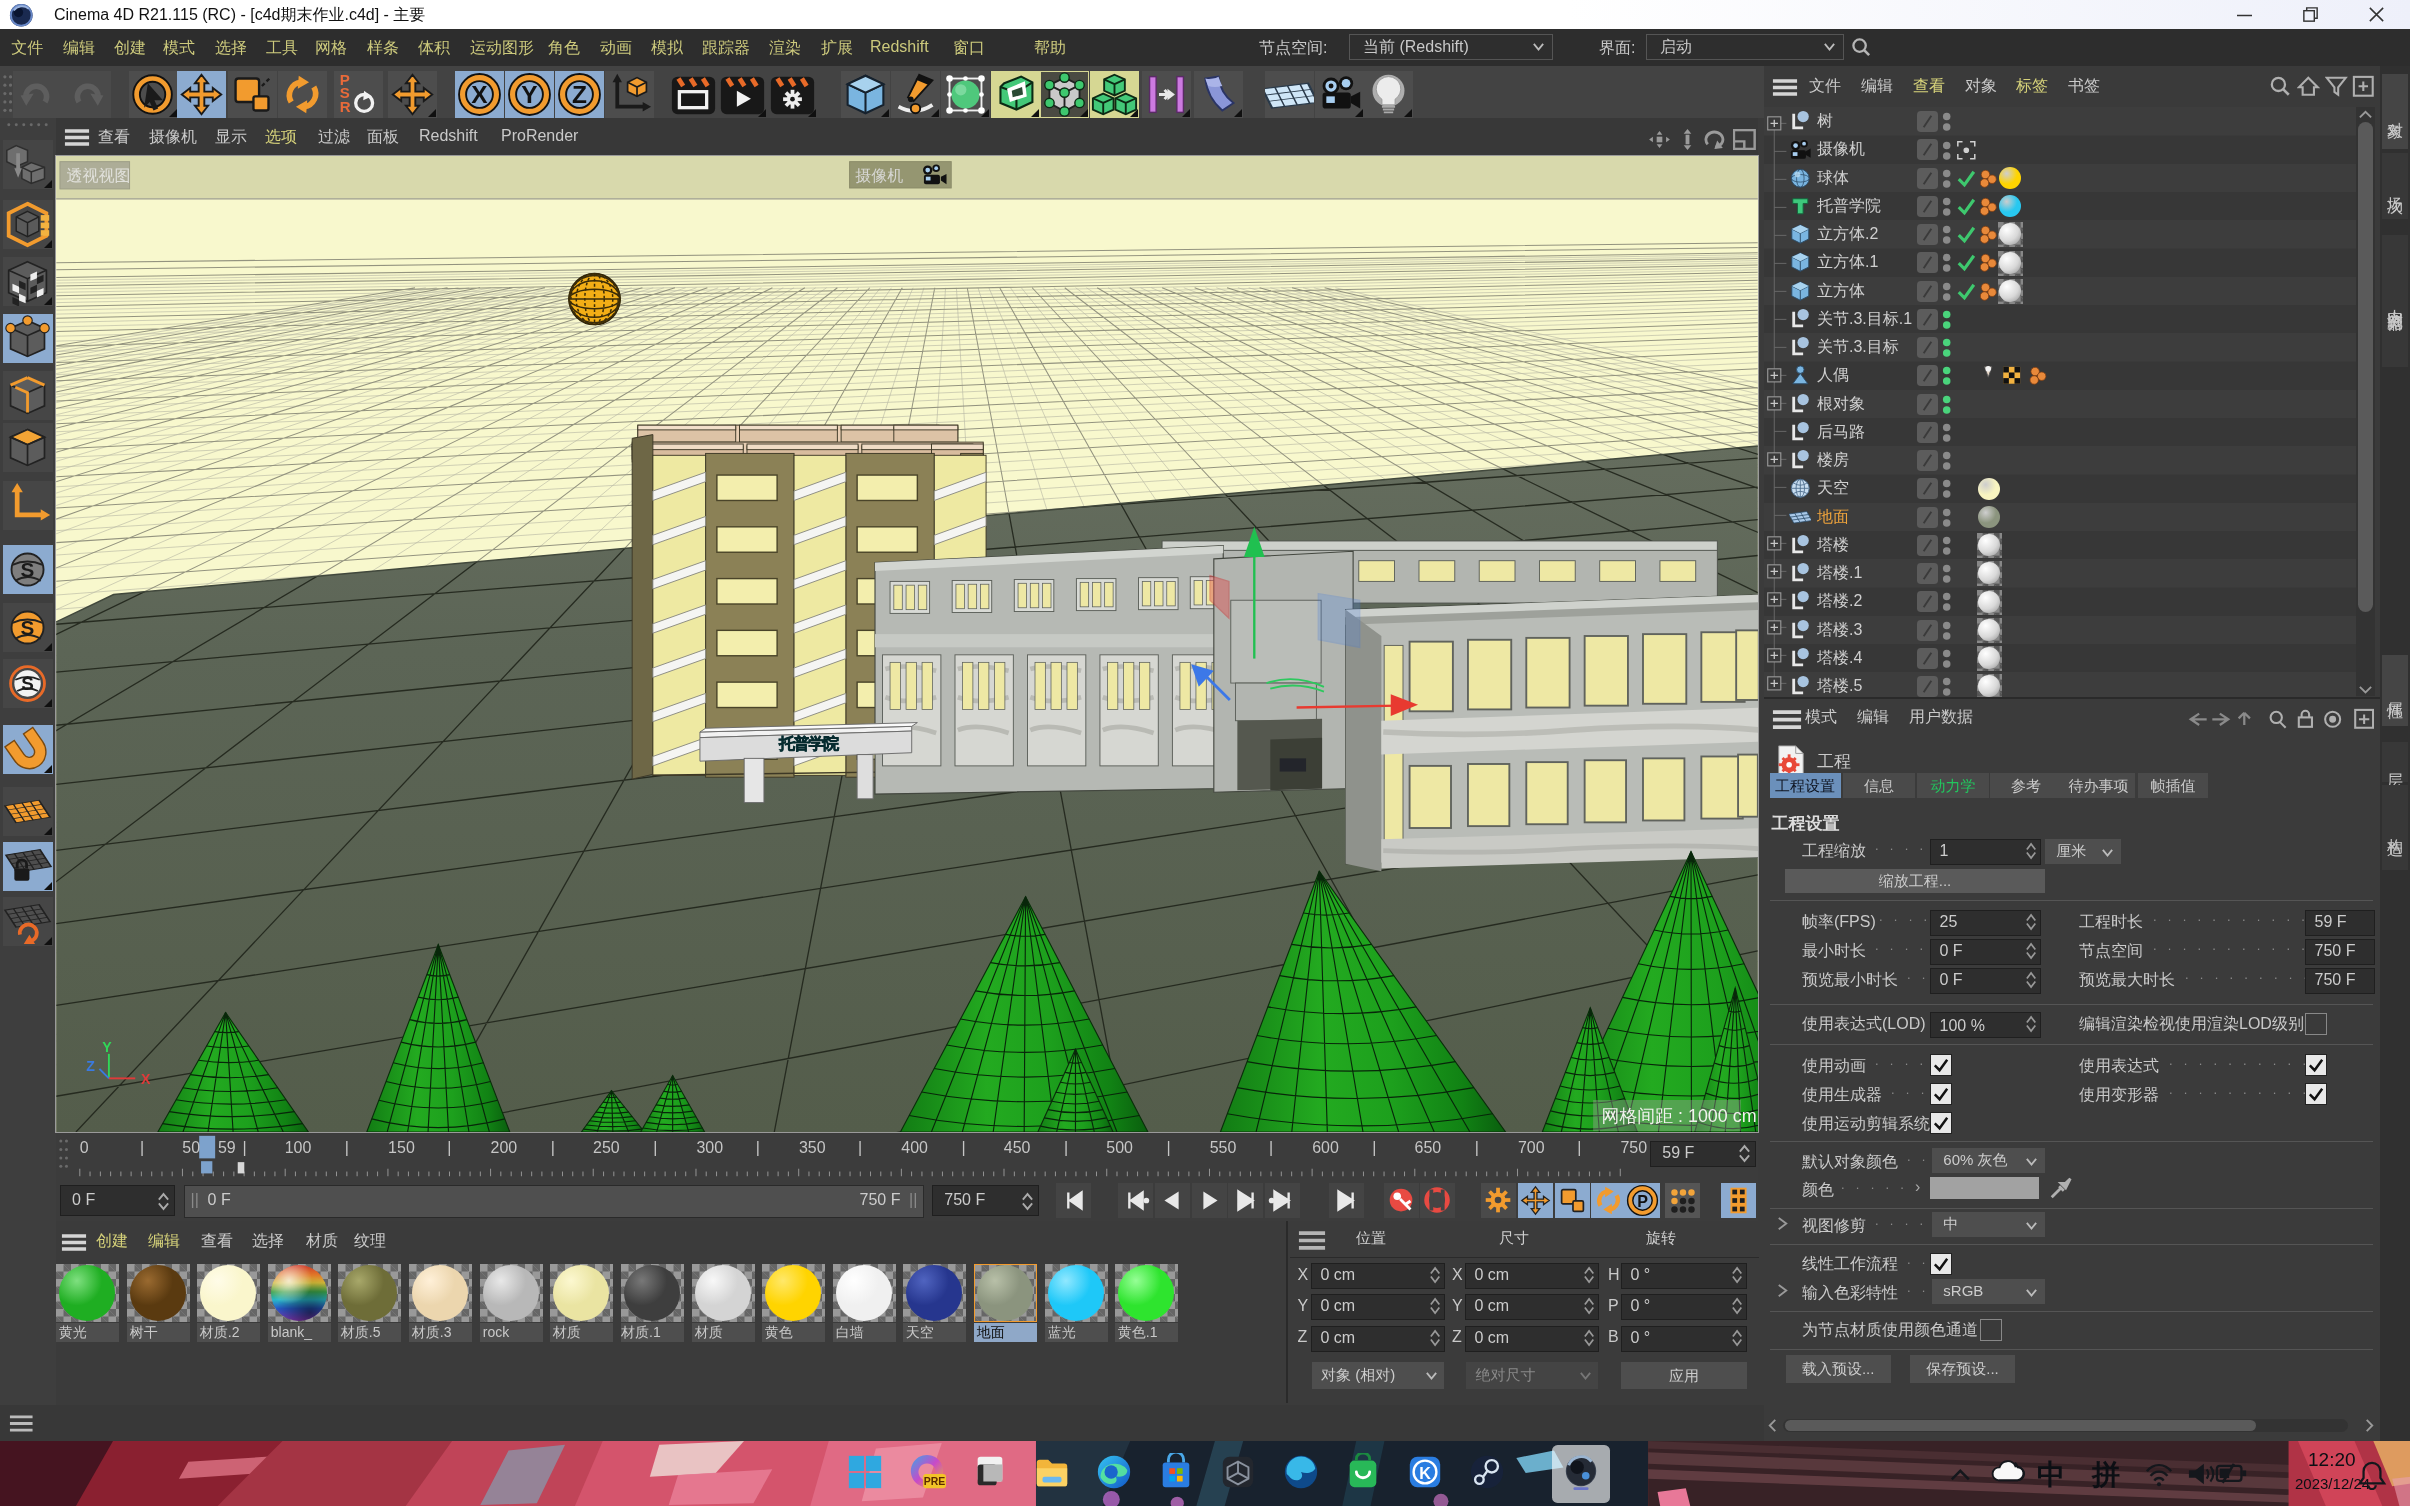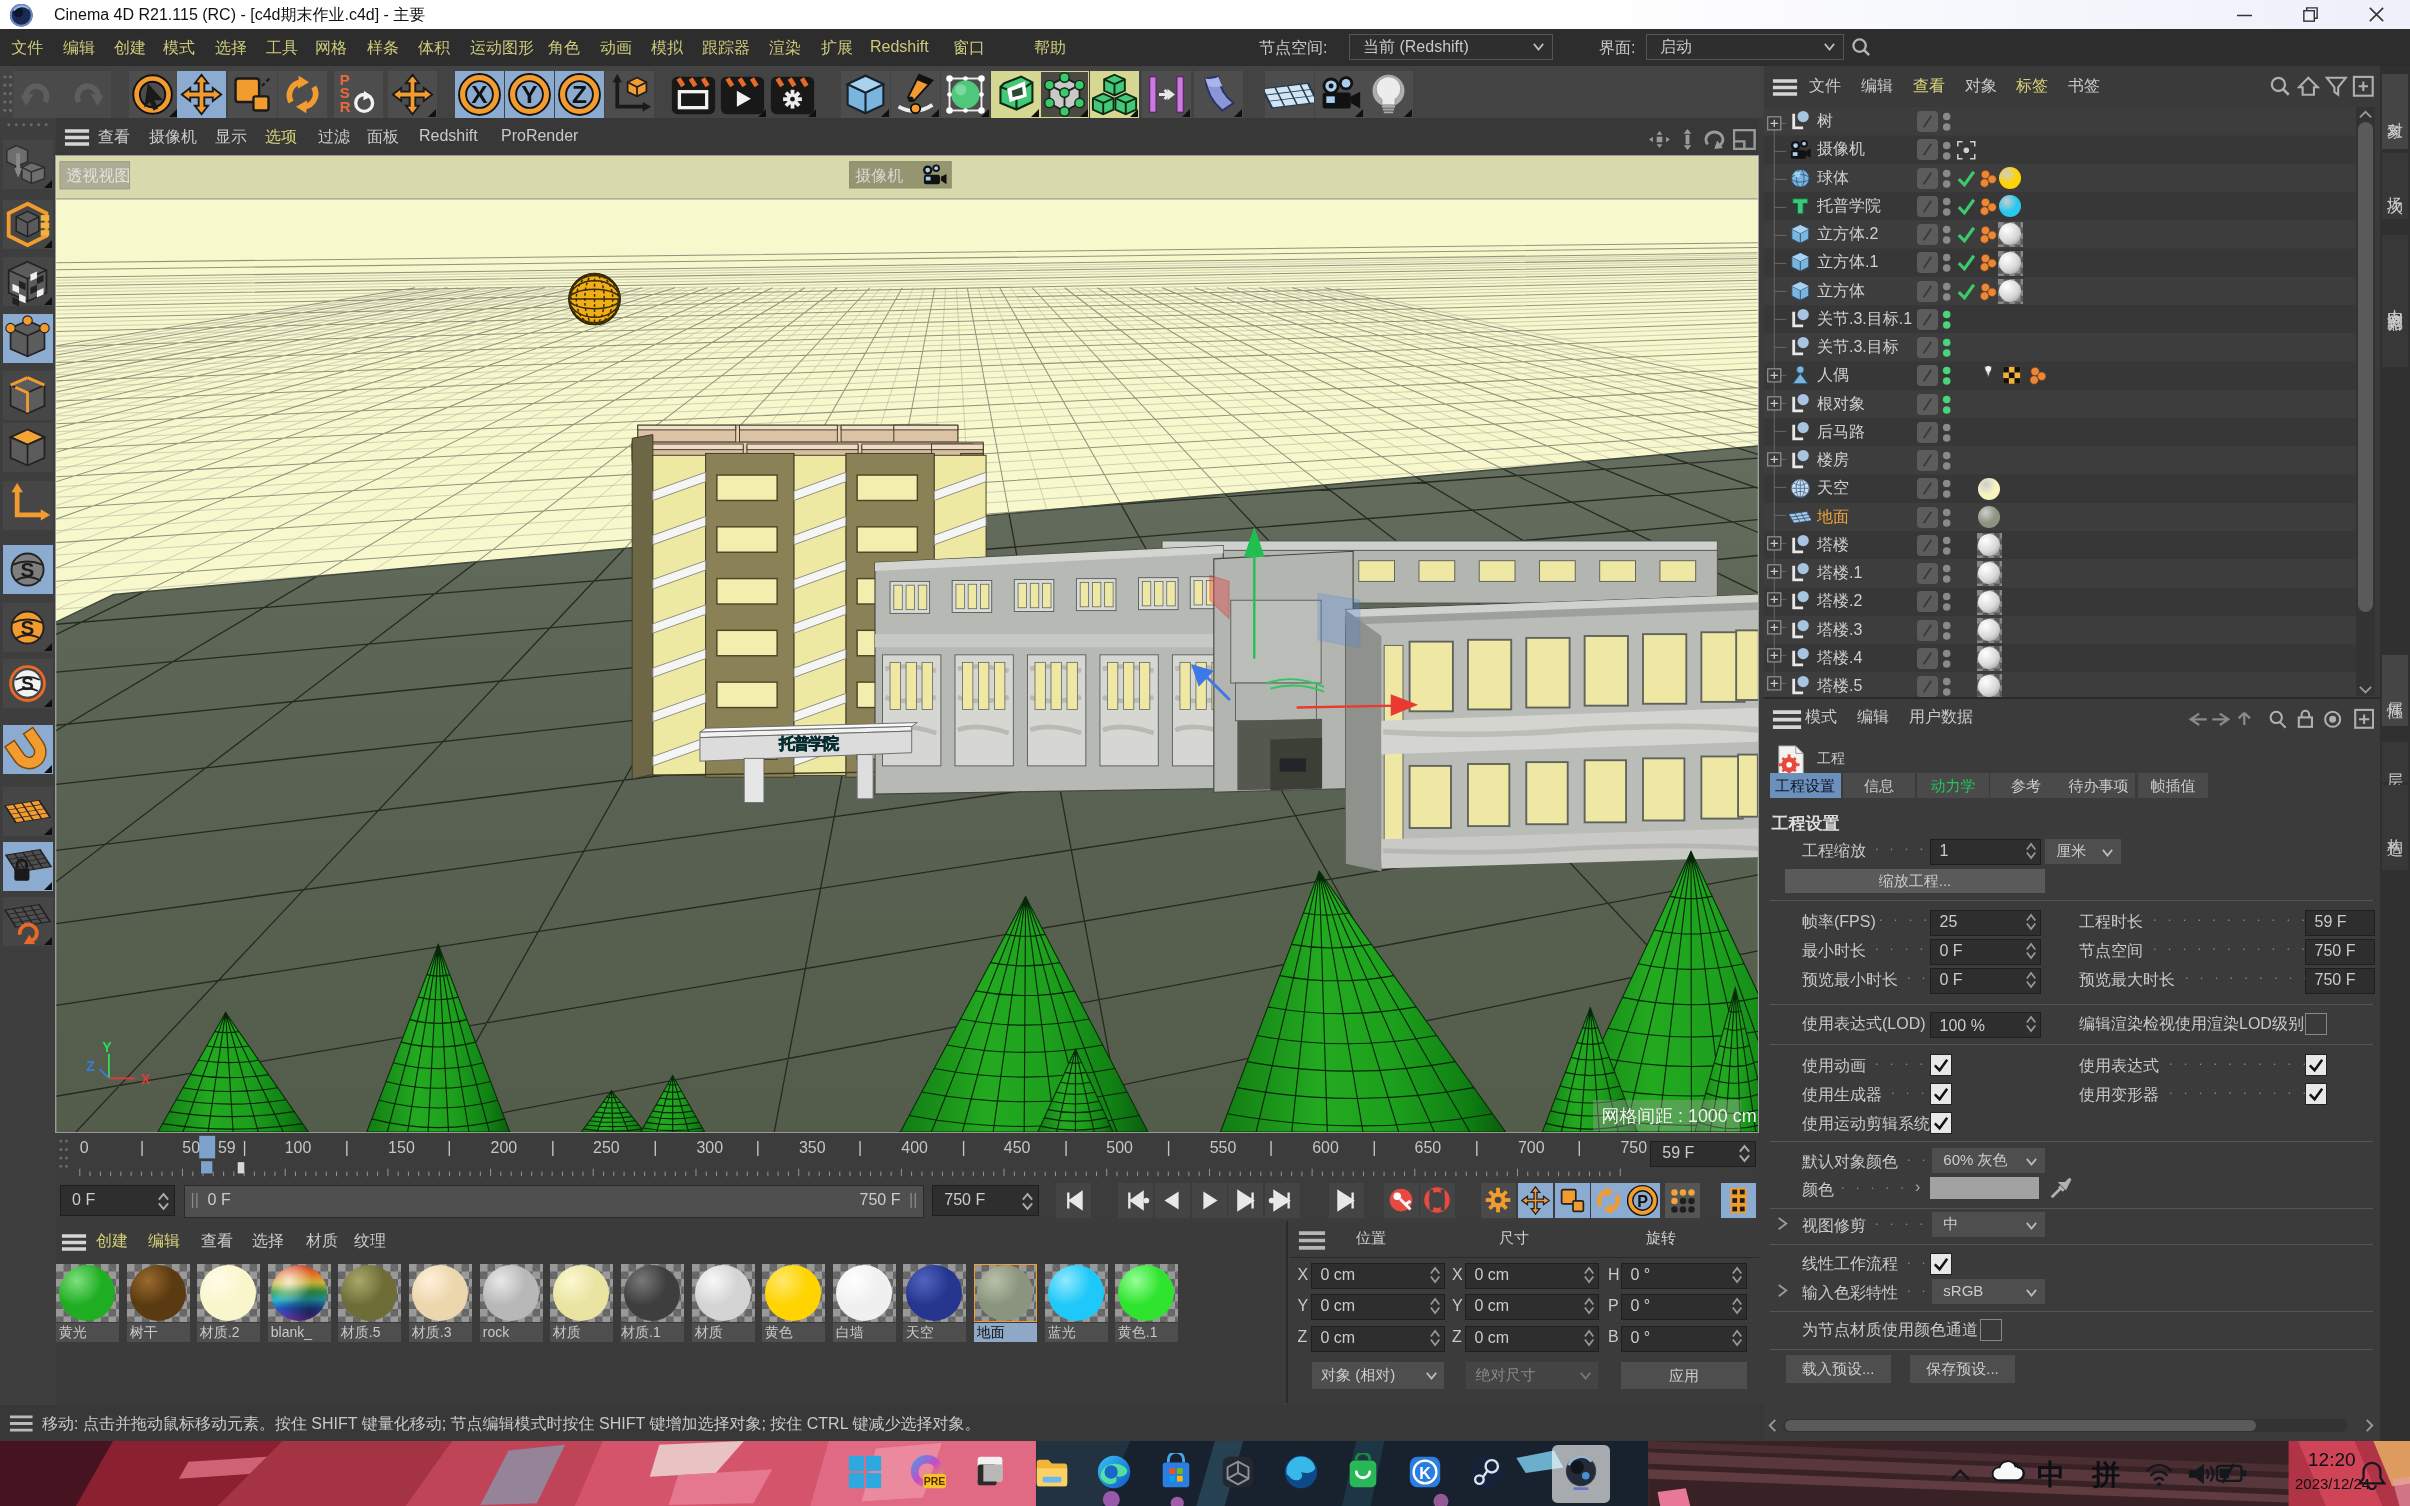--- a/index.html
+++ b/index.html
@@ -1098,21 +1098,20 @@
       <svg style="position:absolute;right:5.6px;top:9.4px" width="13" height="9.4" viewBox="0 0 14 10">
         <path d="M2 2 L7 8 L12 2" stroke="#777" stroke-width="2" fill="none"></path>
       </svg>
     </div>
 <div class="abs" style="left:331px;top:141px;width:126px;height:27px;background:#4e4e4e;color:#ccc;font-size:15px;text-align:center;line-height:27px">应用</div>
 </div>
 <div id="statusbar">
  <svg class="abs" style="left:9.4px;top:8.5px" width="24.5" height="19" viewBox="0 0 26 20">
       <path d="M1 3 H25 M1 10 H25 M1 17 H25" stroke="#bbb" stroke-width="3"></path>
     </svg>
- <div class="abs" style="left:42px;top:8.5px">移动: 点击并拖动鼠标移动元素。按住 SHIFT 键量化移动; 节点编辑模式时按住 SHIFT 键增加选择对象; 按住 CTRL 键减少选择对象。</div>
 </div>
 <div id="om" style="overflow:hidden">
 <svg class="abs" style="left:7.5px;top:12.2px" width="26" height="19" viewBox="0 0 28 20">
       <path d="M1 3 H27 M1 10 H27 M1 17 H27" stroke="#d5d5d5" stroke-width="3.6"></path>
     </svg>
 <span class="mi" style="left:45px;top:10.4px;color:#c9c9c9;font-size:16px">文件</span>
 <span class="mi" style="left:97px;top:10.4px;color:#c9c9c9;font-size:16px">编辑</span>
 <span class="mi" style="left:149px;top:10.4px;color:#d6d27a;font-size:16px">查看</span>
 <span class="mi" style="left:201px;top:10.4px;color:#c9c9c9;font-size:16px">对象</span>
 <span class="mi" style="left:252px;top:10.4px;color:#d6d27a;font-size:16px">标签</span>
@@ -1622,21 +1621,21 @@
       <path d="M22 2 L22 10 H30" fill="none" stroke="#999"></path>
       <circle cx="15" cy="22" r="8" fill="#e84a3a"></circle>
       <g stroke="#e84a3a" stroke-width="3">
         <line x1="15" y1="11" x2="15" y2="33"></line>
         <line x1="4" y1="22" x2="26" y2="22"></line>
         <line x1="8" y1="15" x2="22" y2="29"></line>
         <line x1="22" y1="15" x2="8" y2="29"></line>
       </g>
       <circle cx="15" cy="22" r="3" fill="#fff"></circle>
     </svg>
-<span class="abs" style="left:53px;top:53px;font-size:14px">工程</span>
+<span class="abs" style="left:53px;top:53px;font-size:17px">工程</span>
 <div class="abs" style="left:5.6px;top:76px;width:71px;height:25.4px;background:#6b90bb;color:#0e1420;font-size:15px;text-align:center;line-height:25.4px">工程设置</div>
 <div class="abs" style="left:79px;top:76px;width:72px;height:25.4px;background:#4a4a4a;color:#c9c9c9;font-size:15px;text-align:center;line-height:25.4px">信息</div>
 <div class="abs" style="left:153px;top:76px;width:72px;height:25.4px;background:#4a4a4a;color:#22c55e;font-size:15px;text-align:center;line-height:25.4px">动力学</div>
 <div class="abs" style="left:226px;top:76px;width:72px;height:25.4px;background:#4a4a4a;color:#c9c9c9;font-size:15px;text-align:center;line-height:25.4px">参考</div>
 <div class="abs" style="left:298px;top:76px;width:73px;height:25.4px;background:#4a4a4a;color:#c9c9c9;font-size:15px;text-align:center;line-height:25.4px">待办事项</div>
 <div class="abs" style="left:374px;top:76px;width:70px;height:25.4px;background:#4a4a4a;color:#c9c9c9;font-size:15px;text-align:center;line-height:25.4px">帧插值</div>
 <span class="abs" style="left:7.5px;top:115px;font-size:17px;font-weight:bold;color:#dedede">工程设置</span>
 <span class="abs" style="left:38px;top:144px">工程缩放</span>
     <span class="abs" style="left:111px;top:141px;color:#8a8a8a;font-size:13px;letter-spacing:3.8px">. . . . </span>
     <div class="field" style="left:166px;top:142px;width:109px;height:23.5px">

